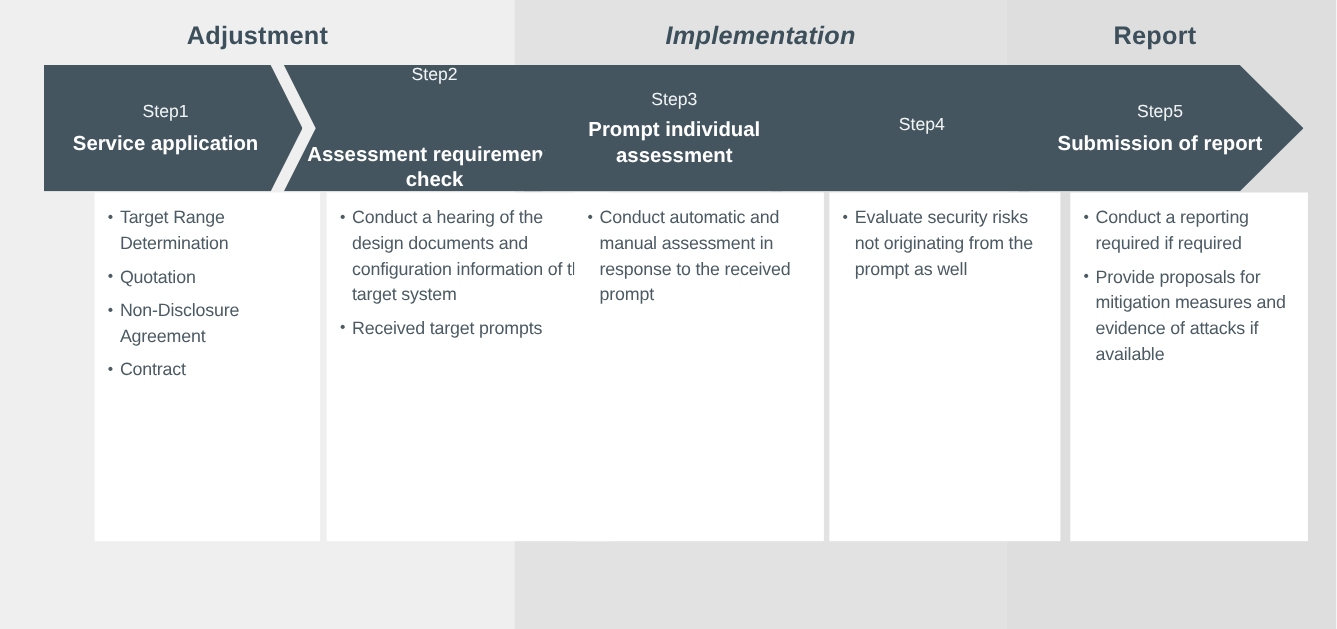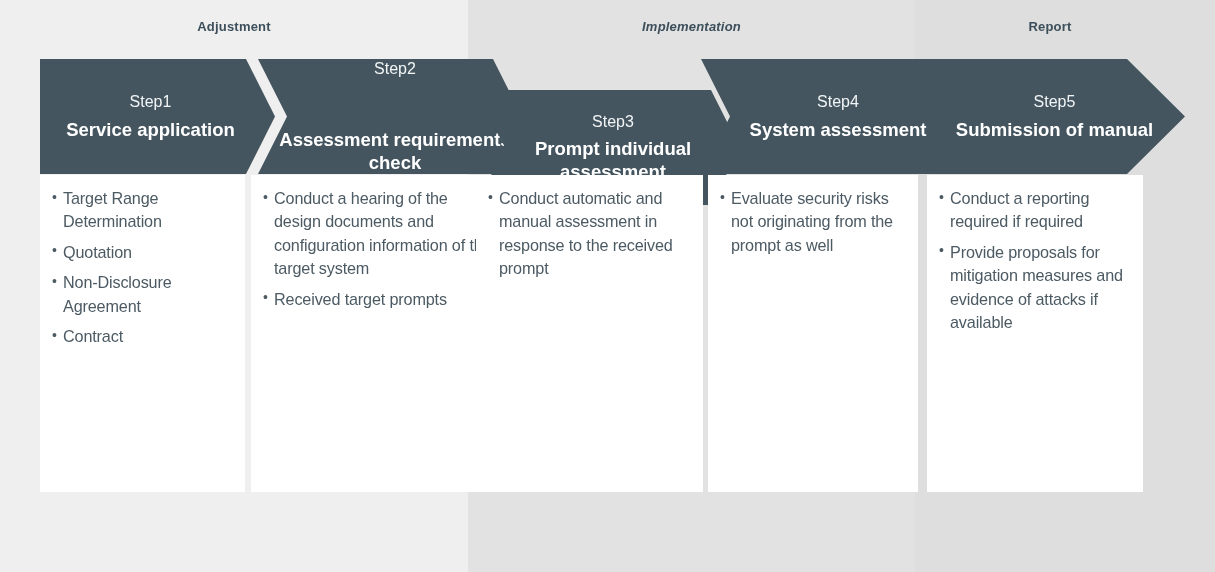--- a/index.html
+++ b/index.html
@@ -38,21 +38,21 @@
   .phase-band.report {
     left: 915px;
     width: 300px;
     background: #dedede;
   }
 
   
   .phase-title {
     position: absolute;
     top: 19px;
-    font-size: 13px;
+    font-size: 23px;
     font-weight: bold;
     color: #3c4f5b;
     text-align: center;
     letter-spacing: 0.2px;
     white-space: nowrap;
   }
   .phase-title.adjustment { left: 0;   width: 468px; }
   .phase-title.implementation { left: 468px; width: 447px; font-style: italic; }
   .phase-title.report { left: 915px; width: 270px; }
 
@@ -86,21 +86,21 @@
   }
   
   .chev.mid {
     width: 264px;
     padding-left: 20px;
     padding-right: 10px;
     -webkit-clip-path: polygon(0 0, 235px 0, 264px 50%, 235px 100%, 0 100%, 29px 50%);
     clip-path: polygon(0 0, 235px 0, 264px 50%, 235px 100%, 0 100%, 29px 50%);
   }
   .chev.s2 { left: 218px; justify-content: space-between; }
-  .chev.s3 { left: 436px; margin-top: 31px; }
+  .chev.s3 { left: 436px; }
   .chev.s4 { left: 661px; }
   
   .chev.s5 {
     left: 886px;
     width: 259px;
     padding-left: 22px;
     padding-right: 24px;
     -webkit-clip-path: polygon(0 0, 201px 0, 259px 50%, 201px 100%, 0 100%, 29px 50%);
     clip-path: polygon(0 0, 201px 0, 259px 50%, 201px 100%, 0 100%, 29px 50%);
   }
@@ -122,20 +122,21 @@
   }
 
   
   .panel {
     position: absolute;
     top: 175px;
     height: 317px;
     background: #ffffff;
     box-sizing: border-box;
     padding: 12px 10px 26px 12px;
+    margin-left: 46px;
   }
   .panel.p1 { left: 40px;  width: 205px; }
   .panel.p2 { left: 251px; width: 257px; }
   .panel.p3 { left: 476px; width: 227px; }
   .panel.p4 { left: 708px; width: 210px; }
   .panel.p5 { left: 927px; width: 216px; }
 
   .bullets {
     list-style: none;
     margin: 0;
@@ -184,26 +185,25 @@
       <div class="step-name">Assessment requirements check</div>
     </div>
 
     <div class="chev mid s3">
       <div class="step-num">Step3</div>
       <div class="step-name">Prompt individual assessment</div>
     </div>
 
     <div class="chev mid s4">
       <div class="step-num">Step4</div>
-      <div class="step-name">System assessment</div>
     </div>
 
     <div class="chev s5">
       <div class="step-num">Step5</div>
-      <div class="step-name">Submission of manual</div>
+      <div class="step-name">Submission of report</div>
     </div>
 
   </div>
 
   <div class="panel p1">
     <ul class="bullets">
         <li>Target Range Determination</li>
         <li>Quotation</li>
         <li>Non-Disclosure Agreement</li>
         <li>Contract</li>

